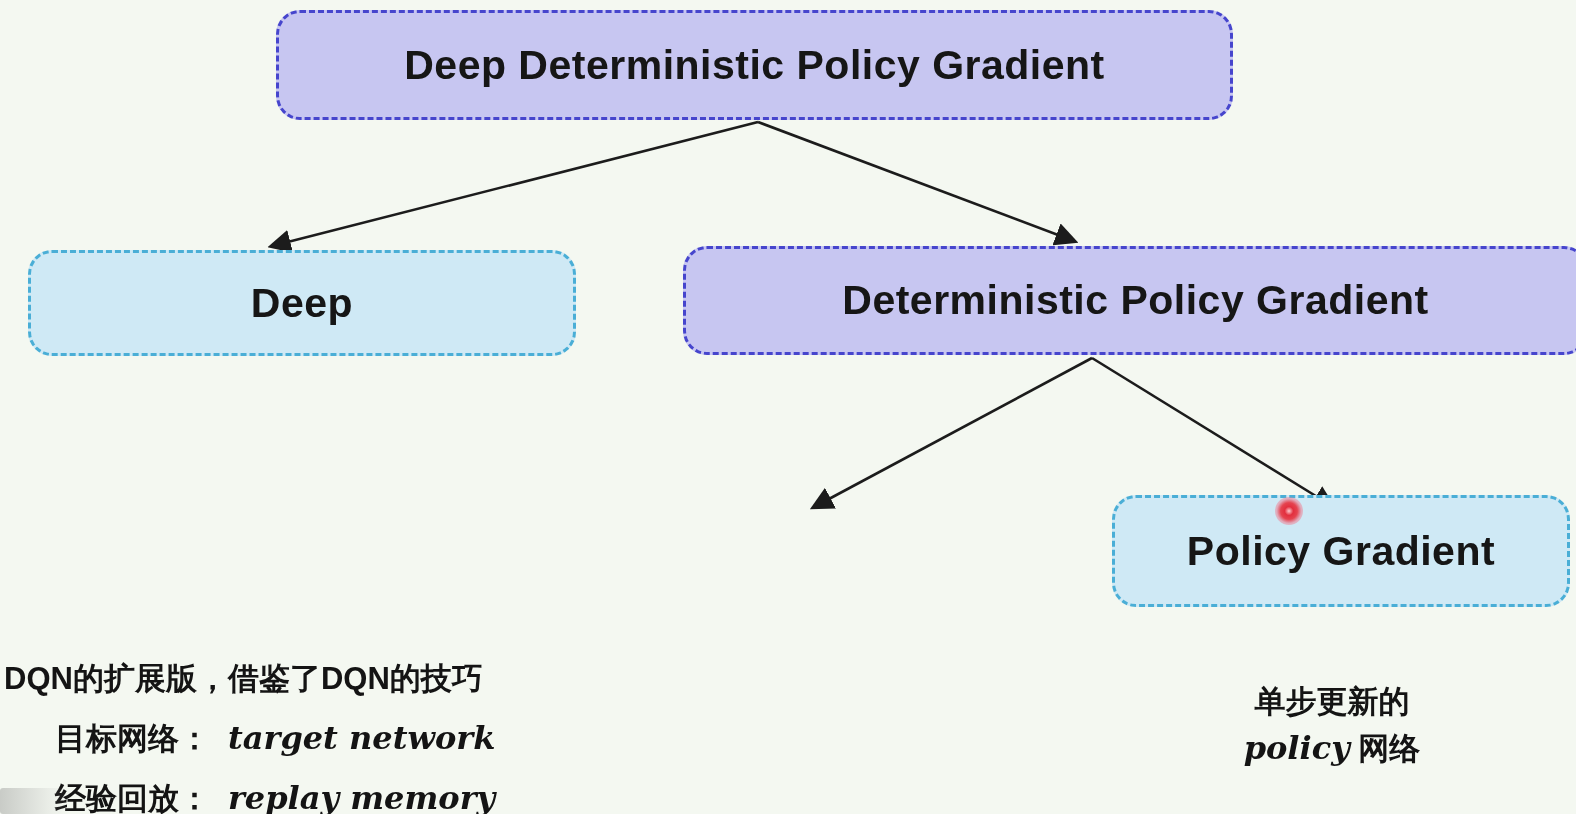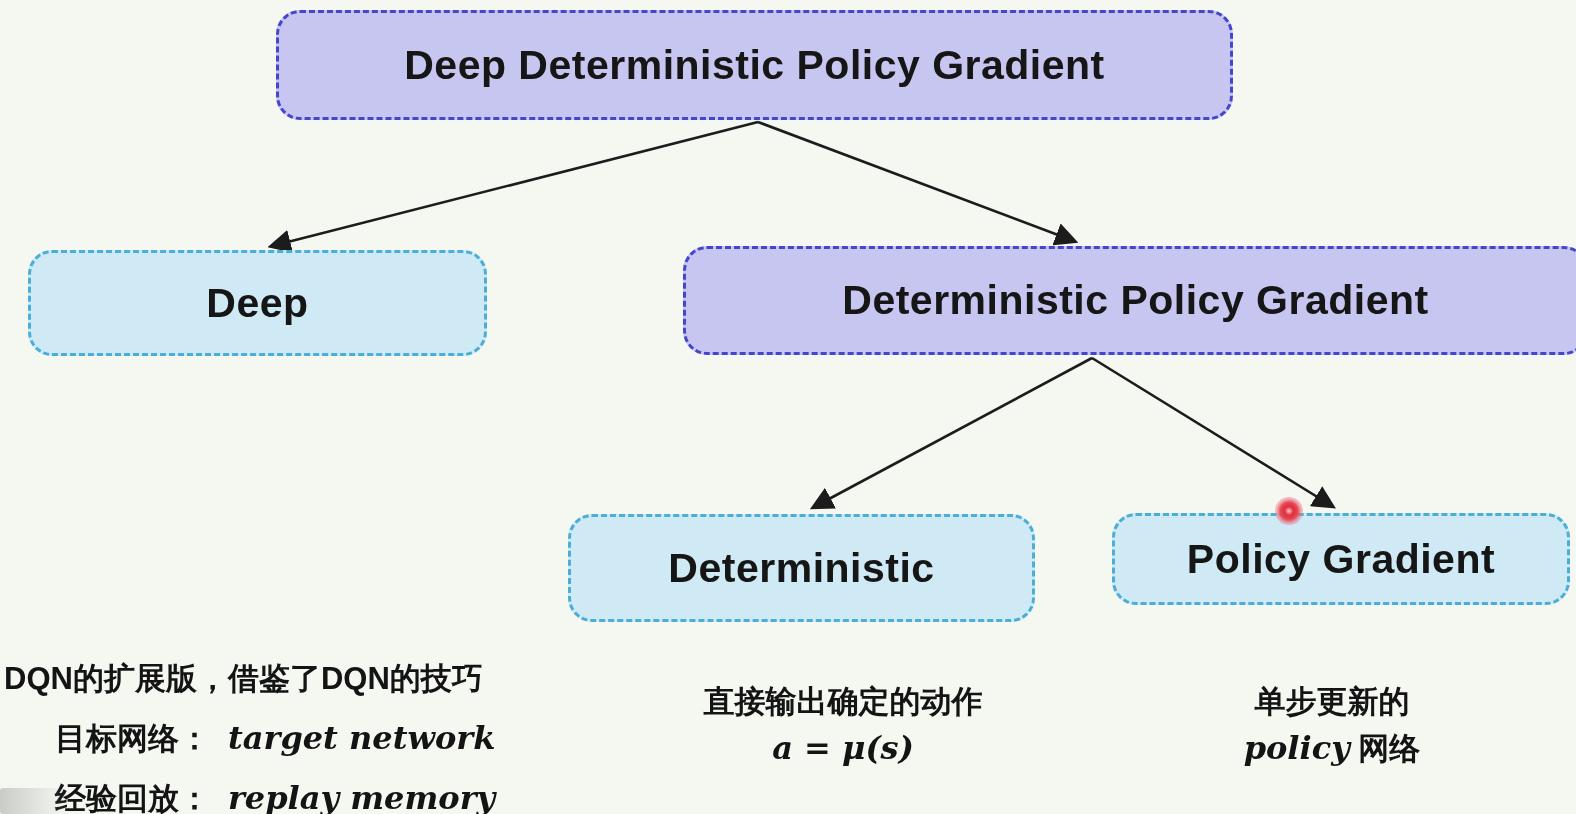--- a/index.html
+++ b/index.html
@@ -23,24 +23,24 @@
     border-radius:24px;
     font-size:41px; font-weight:600;
     letter-spacing:0.5px;
     color:#161616;
     text-align:center;
   }
   .node.purple { background:#c7c6f1; border:3px dashed #4645cd; }
   .node.cyan   { background:#cfe9f5; border:3px dashed #4aaed6; }
 
   .node-ddpg          { left:276px;  top:10px;  width:957px; height:110px; }
-  .node-deep          { left:28px;   top:250px; width:459px; height:106px; }
+  .node-deep          { left:28px;   top:250px; width:548px; height:106px; }
   .node-dpg           { left:683px;  top:246px; width:905px; height:109px; }
   .node-deterministic { left:568px;  top:514px; width:467px; height:108px; }
-  .node-pg            { left:1112px; top:513px; width:458px; height:92px; }
+  .node-pg            { left:1112px; top:495px; width:458px; height:112px; }
 
   .cn { font-weight:700; font-size:31px; }
   .math {
     font-family:"DejaVu Serif", serif;
     font-style:italic; font-weight:600;
     font-size:32px;
   }
 
   .note-line { position:absolute; white-space:nowrap; }
   .note-dqn-1 { left:4px;  top:658px; }
@@ -93,42 +93,35 @@
   </div>
 
   <div class="node cyan node-deep">
     <span>Deep</span>
   </div>
 
   <div class="node purple node-dpg">
     <span>Deterministic Policy Gradient</span>
   </div>
 
-  <div class="node cyan node-deterministic">
-    <span>Deterministic</span>
-  </div>
 
   <div class="node cyan node-pg">
     <span>Policy Gradient</span>
   </div>
 
   <div class="note-line note-dqn-2">
     <span class="cn">目标网络：</span><span class="math">target network</span>
   </div>
 
   <div class="note-line note-dqn-1 cn">DQN的扩展版，借鉴了DQN的技巧</div>
 
   <div class="note-line note-dqn-3">
     <span class="cn">经验回放：</span><span class="math">replay memory</span>
   </div>
 
-  <div class="note-center">
-    <div class="cn">直接输出确定的动作</div>
-    <div class="math">a = μ(s)</div>
-  </div>
 
   <div class="note-right">
     <div class="cn">单步更新的</div>
     <div>
       <span class="math">policy</span><span class="cn"> 网络</span>
     </div>
   </div>
 
   <div class="laser-dot"></div>
 

